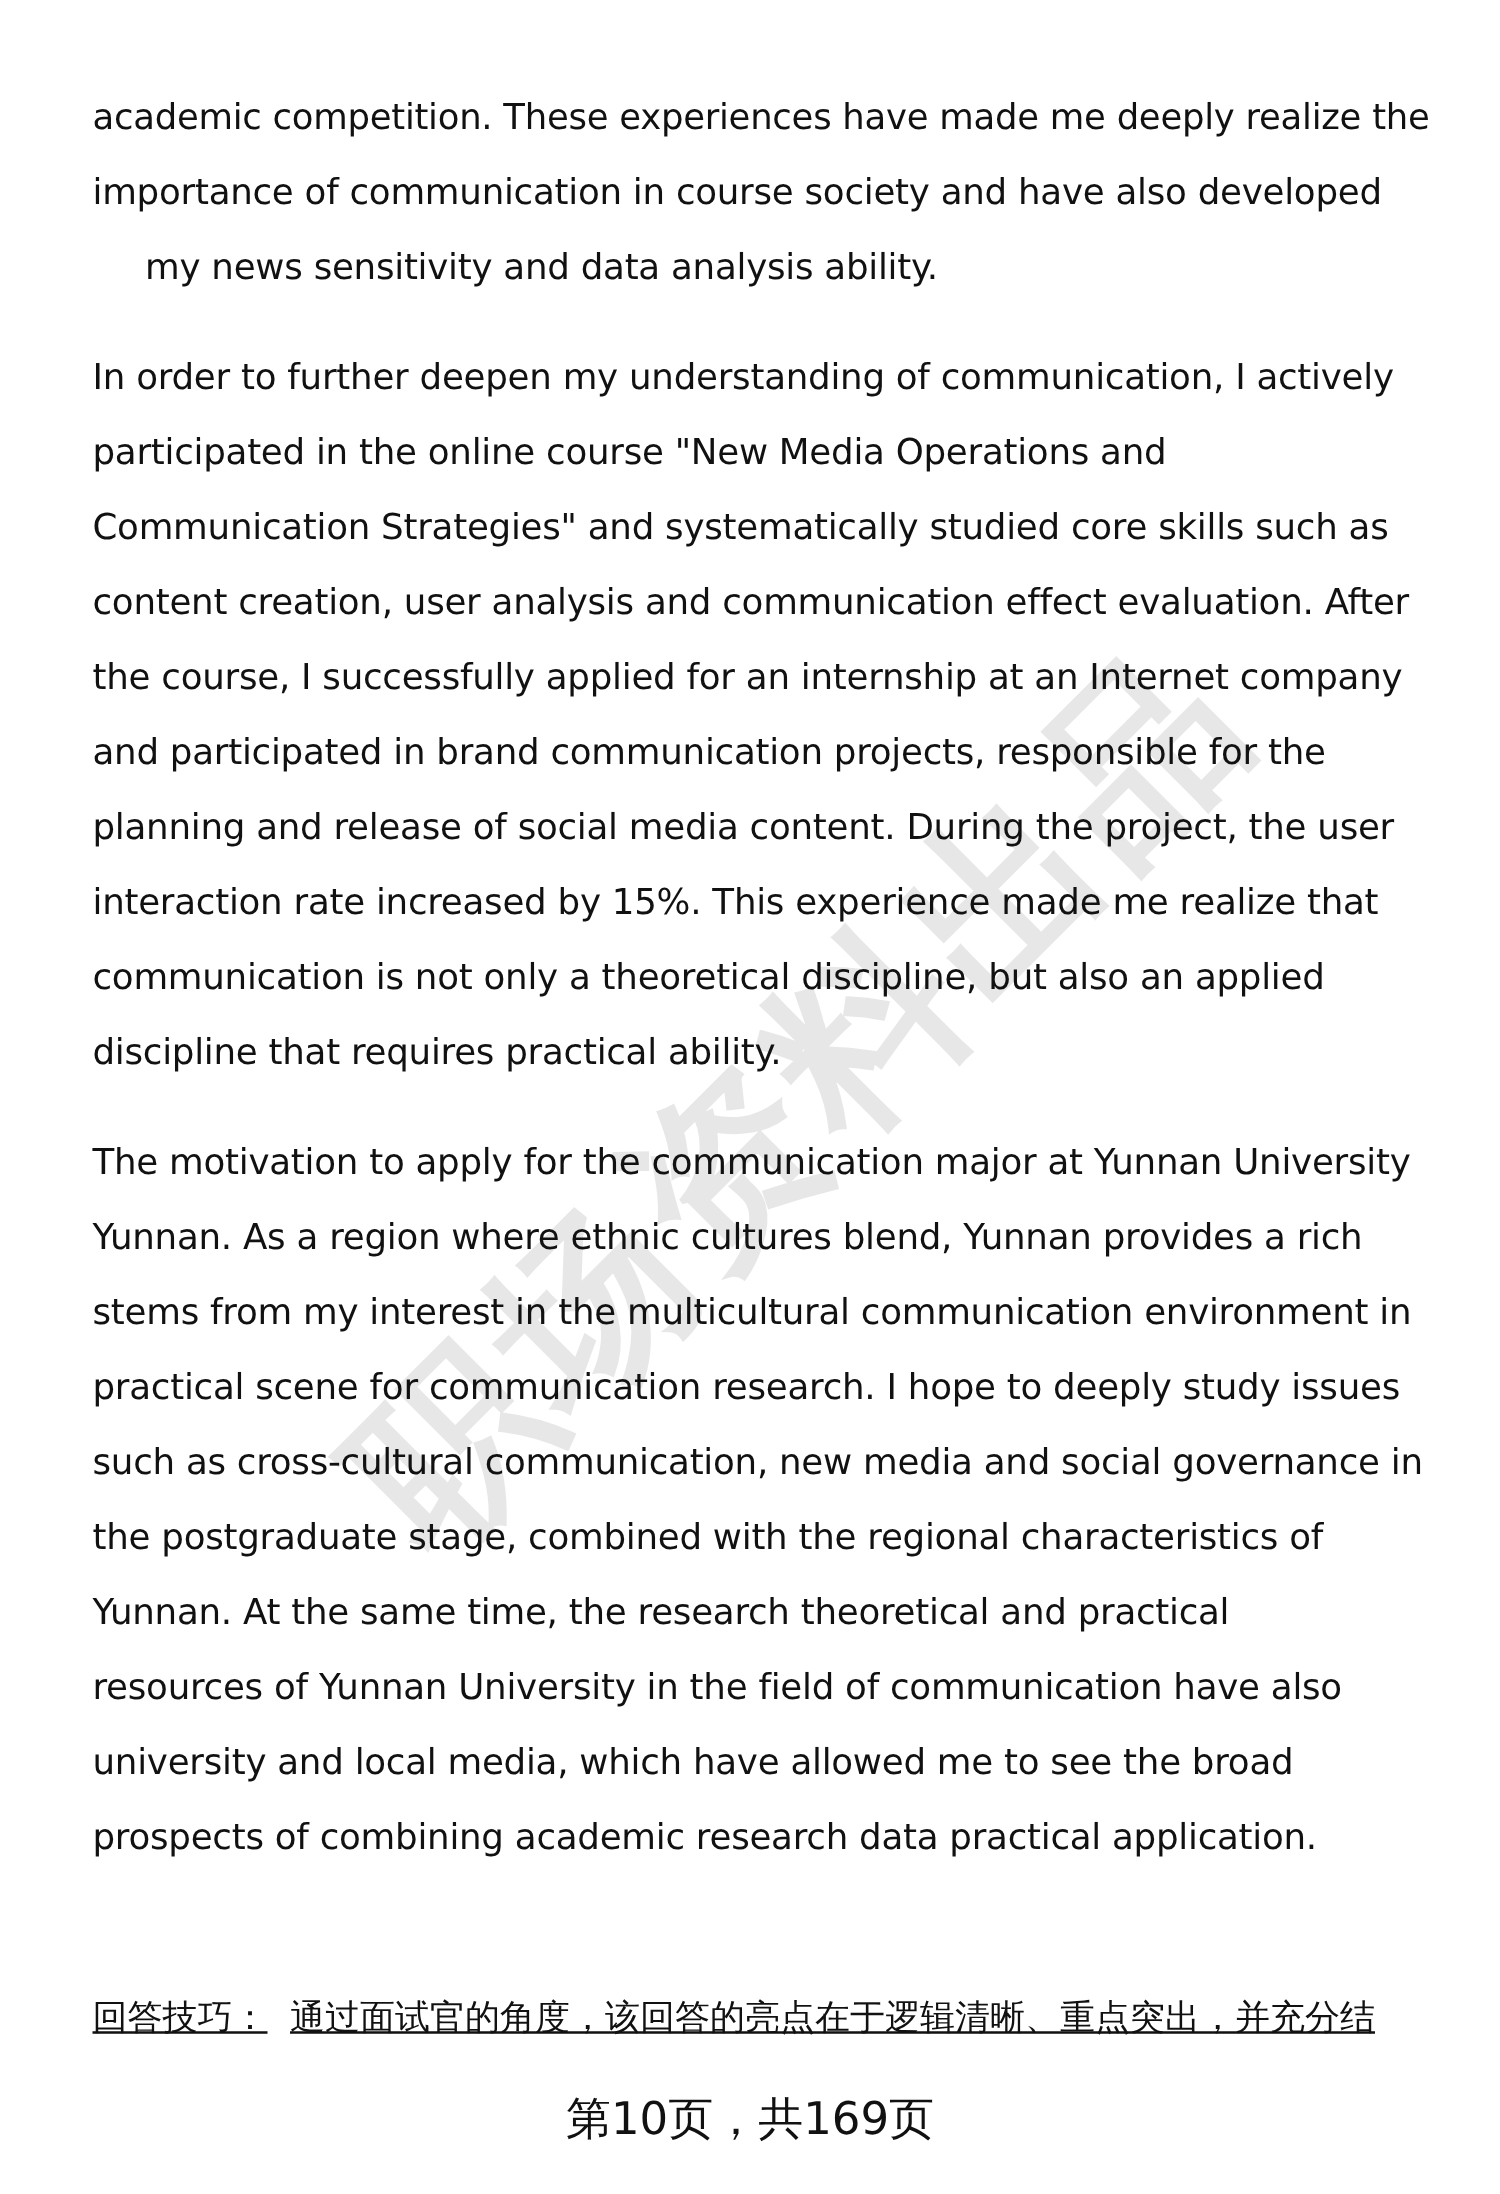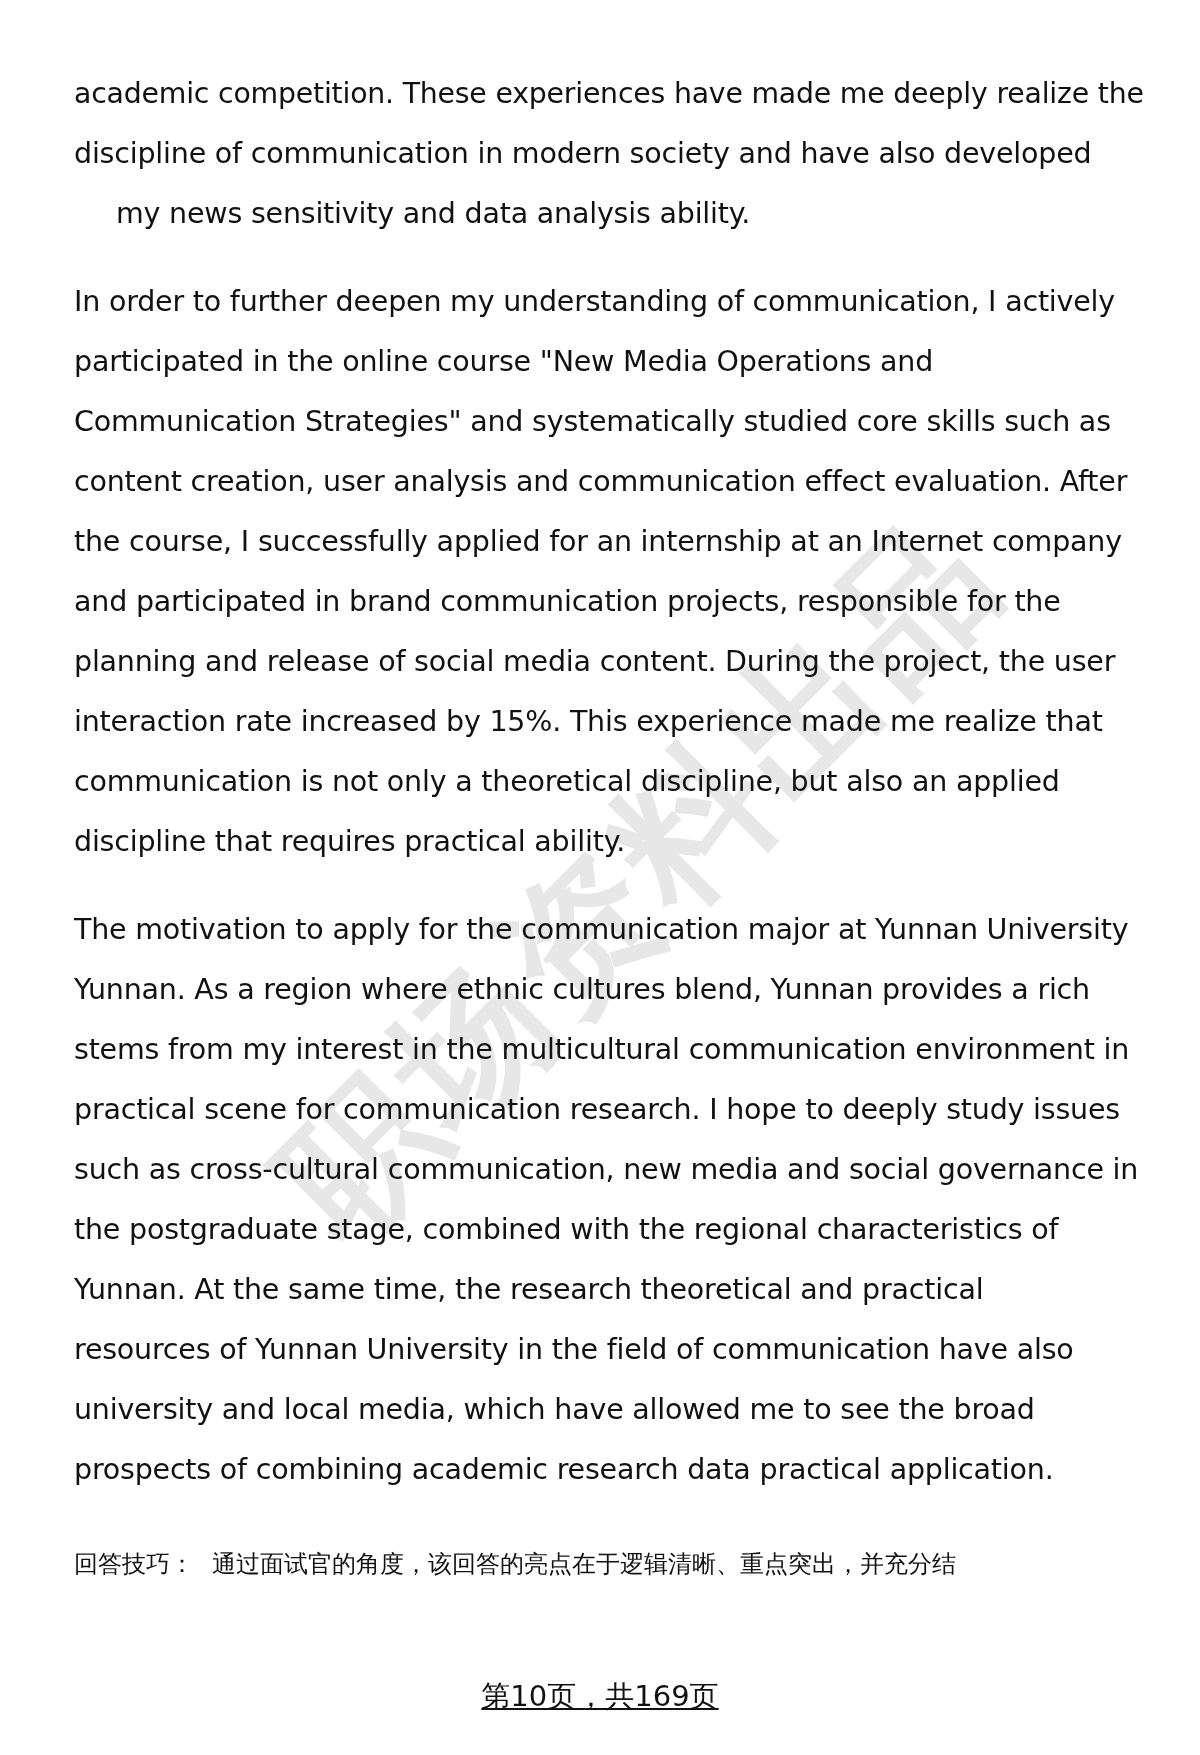--- a/index.html
+++ b/index.html
@@ -8,38 +8,38 @@
   .page { position: absolute; left: 0; top: 0; width: 1200px; height: 1755px; }
   .watermark { position: absolute; left: 230px; top: 470px; width: 820px; height: 820px;
                pointer-events: none; opacity: 0.09; }
   .watermark-text { position: absolute; left: 50%; top: 50%; transform: translate(-50%, -50%) rotate(-45deg);
                     font-size: 150px; font-weight: bold; color: #000; white-space: nowrap; letter-spacing: 6px;
                     font-family: "DejaVu Sans", sans-serif; }
   .content { position: absolute; left: 74px; top: 64px; width: 1080px; }
   .para { margin: 0 0 28px 0; }
   .line { display: block; font-size: 28.5px; line-height: 60px; height: 60px; white-space: nowrap;
           letter-spacing: -0.2px; transform-origin: left center; }
-  .tips { position: absolute; left: 74px; top: 1544px; font-size: 24px; line-height: 40px; white-space: nowrap; color: #111; }
+  .tips { position: absolute; left: 74px; top: 1594px; font-size: 28px; line-height: 40px; white-space: nowrap; color: #111; text-decoration: underline; }
   .tips .label { margin-right: 18px; }
   .page-number { position: absolute; left: 0; width: 1200px; top: 1676px; text-align: center;
-                 font-size: 29px; line-height: 40px; color: #111; text-decoration: underline; }
+                 font-size: 36px; line-height: 40px; color: #111; }
 </style>
 </head>
 <body>
 
 <div class="page">
 
   <div class="watermark">
     <div class="watermark-text">职场资料出品</div>
   </div>
 
   <div class="content">
     <div class="para">
       <span class="line" style="display: block; transform: scaleX(0.994424);">academic competition. These experiences have made me deeply realize the</span>
-      <span class="line" style="display: block;">discipline of communication in modern society and have also developed</span>
+      <span class="line" style="display: block;">importance of communication in course society and have also developed</span>
       <span class="line" style="display: block; margin-left: 42px;">my news sensitivity and data analysis ability.</span>
     </div>
     <div class="para">
       <span class="line" style="display: block;">In order to further deepen my understanding of communication, I actively</span>
       <span class="line" style="display: block;">participated in the online course "New Media Operations and</span>
       <span class="line" style="display: block;">Communication Strategies" and systematically studied core skills such as</span>
       <span class="line" style="display: block;">content creation, user analysis and communication effect evaluation. After</span>
       <span class="line" style="display: block;">the course, I successfully applied for an internship at an Internet company</span>
       <span class="line" style="display: block;">and participated in brand communication projects, responsible for the</span>
       <span class="line" style="display: block;">planning and release of social media content. During the project, the user</span>

